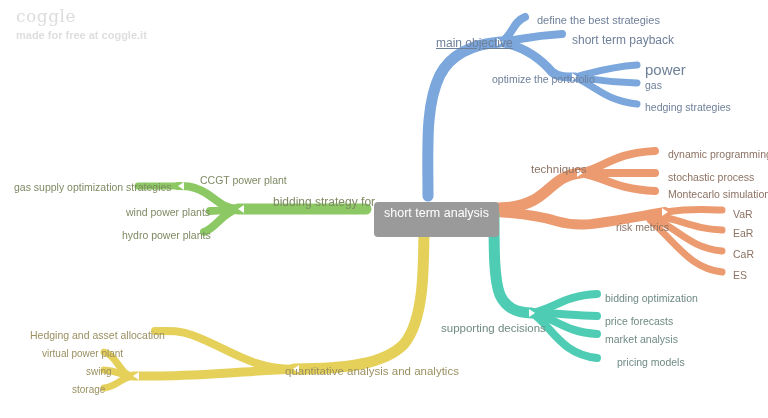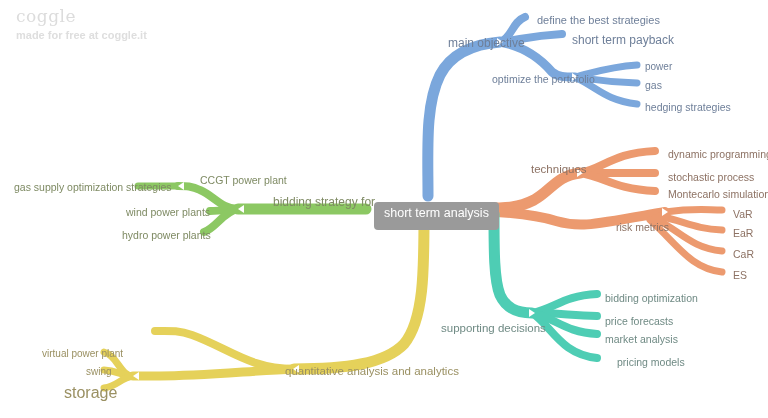--- a/index.html
+++ b/index.html
@@ -51,21 +51,21 @@
     font-family: "Liberation Sans", sans-serif;
     line-height: 1;
     user-select: none;
   }
   .root-node {
     position: absolute;
     background: #9a9a9a;
     color: #ffffff;
     border-radius: 4px;
     font-size: 12.5px;
-    padding: 5px 10px 10px 10px;
+    padding: 5px 10px 17px 10px;
     white-space: nowrap;
     font-family: "Liberation Sans", sans-serif;
     line-height: 1;
     user-select: none;
   }
   .c-blue   { color: #6e7f99; }
   .c-orange { color: #8d7264; }
   .c-teal   { color: #6f8a84; }
   .c-yellow { color: #9a9062; }
   .c-green  { color: #7e8a63; }
@@ -138,25 +138,25 @@
       <path fill="none" stroke="#8cc863" stroke-width="8" stroke-linecap="round" d="M 238,209 C 226,210 220,211 210,211"></path>
       <path fill="none" stroke="#8cc863" stroke-width="8" stroke-linecap="round" d="M 238,209 C 224,211 216,228 204,232"></path>
       <polygon fill="#ffffff" points="244,205 238,209 244,213"></polygon>
       <polygon fill="#ffffff" points="184,182 178,186 184,190"></polygon>
     </g>
 
   </svg>
 
   <div class="root-node" style="left:374px; top:202px;">short term analysis</div>
 
-  <div class="node-label c-blue" style="left:448px; top:37px; font-size:12px;">main objective</div>
+  <div class="node-label c-blue" style="left:436px; top:37px; font-size:12px;text-decoration:underline;">main objective</div>
   <div class="node-label c-blue" style="left:537px; top:15px; font-size:11px;">define the best strategies</div>
   <div class="node-label c-blue" style="left:572px; top:34px; font-size:12px;">short term payback</div>
   <div class="node-label c-blue" style="left:492px; top:74px; font-size:10.5px;">optimize the portofolio</div>
-  <div class="node-label c-blue" style="left:645px; top:62px; font-size:10px;">power</div>
+  <div class="node-label c-blue" style="left:645px; top:62px; font-size:15px;">power</div>
   <div class="node-label c-blue" style="left:645px; top:80px; font-size:10.5px;">gas</div>
   <div class="node-label c-blue" style="left:645px; top:102px; font-size:10.5px;">hedging strategies</div>
 
   <div class="node-label c-orange" style="left:531px; top:164px; font-size:11.5px;">techniques</div>
   <div class="node-label c-orange" style="left:668px; top:149px; font-size:10.5px;">dynamic programming</div>
   <div class="node-label c-orange" style="left:668px; top:172px; font-size:10.5px;">stochastic process</div>
   <div class="node-label c-orange" style="left:668px; top:189px; font-size:10.5px;">Montecarlo simulation</div>
 
   <div class="node-label c-orange" style="left:616px; top:222px; font-size:10.5px;">risk metrics</div>
   <div class="node-label c-orange" style="left:733px; top:209px; font-size:10.5px;">VaR</div>
@@ -164,23 +164,24 @@
   <div class="node-label c-orange" style="left:733px; top:249px; font-size:10.5px;">CaR</div>
   <div class="node-label c-orange" style="left:733px; top:270px; font-size:10.5px;">ES</div>
 
   <div class="node-label c-teal" style="left:441px; top:323px; font-size:11.5px;">supporting decisions</div>
   <div class="node-label c-teal" style="left:605px; top:293px; font-size:10.5px;">bidding optimization</div>
   <div class="node-label c-teal" style="left:605px; top:316px; font-size:10.5px;">price forecasts</div>
   <div class="node-label c-teal" style="left:605px; top:334px; font-size:10.5px;">market analysis</div>
   <div class="node-label c-teal" style="left:605px; top:357px; font-size:10.5px;padding-left:12px;">pricing models</div>
 
   <div class="node-label c-yellow" style="left:285px; top:366px; font-size:11.5px;">quantitative analysis and analytics</div>
+  <div class="node-label c-yellow" style="left:30px; top:330px; font-size:10.5px;">Hedging and asset allocation</div>
   <div class="node-label c-yellow" style="left:42px; top:349px; font-size:10px;">virtual power plant</div>
   <div class="node-label c-yellow" style="left:86px; top:367px; font-size:10px;">swing</div>
-  <div class="node-label c-yellow" style="left:64px; top:385px; font-size:16px;">storage</div>
+  <div class="node-label c-yellow" style="left:72px; top:385px; font-size:10px;">storage</div>
 
   <div class="node-label c-green" style="left:273px; top:196px; font-size:12px;">bidding strategy for</div>
   <div class="node-label c-green" style="left:200px; top:175px; font-size:10.5px;">CCGT power plant</div>
   <div class="node-label c-green" style="left:14px; top:182px; font-size:10.5px;">gas supply optimization strategies</div>
   <div class="node-label c-green" style="left:126px; top:207px; font-size:10.5px;">wind power plants</div>
   <div class="node-label c-green" style="left:122px; top:230px; font-size:10.5px;">hydro power plants</div>
 
 </div>
 
 </body></html>

